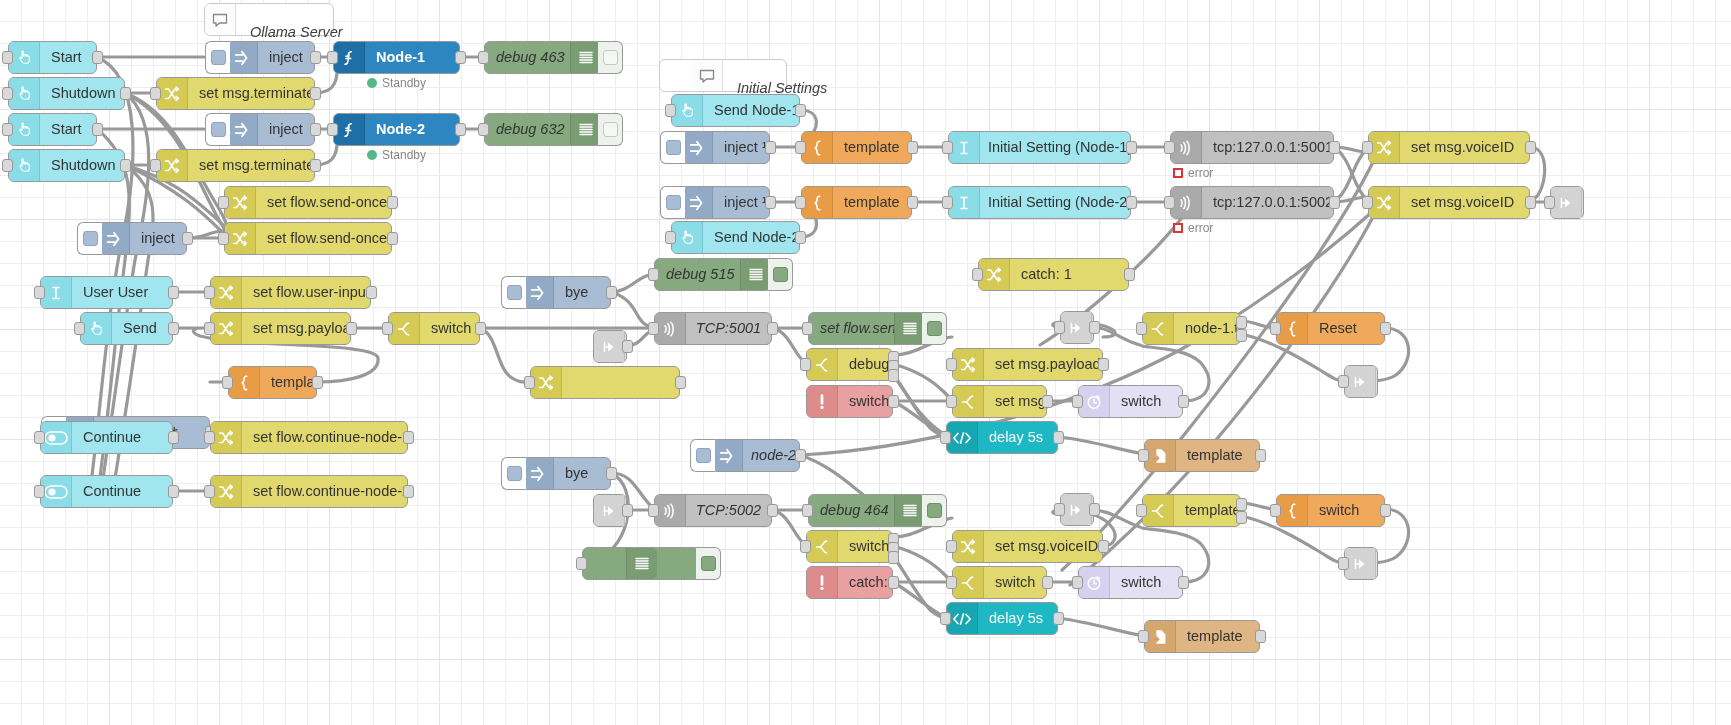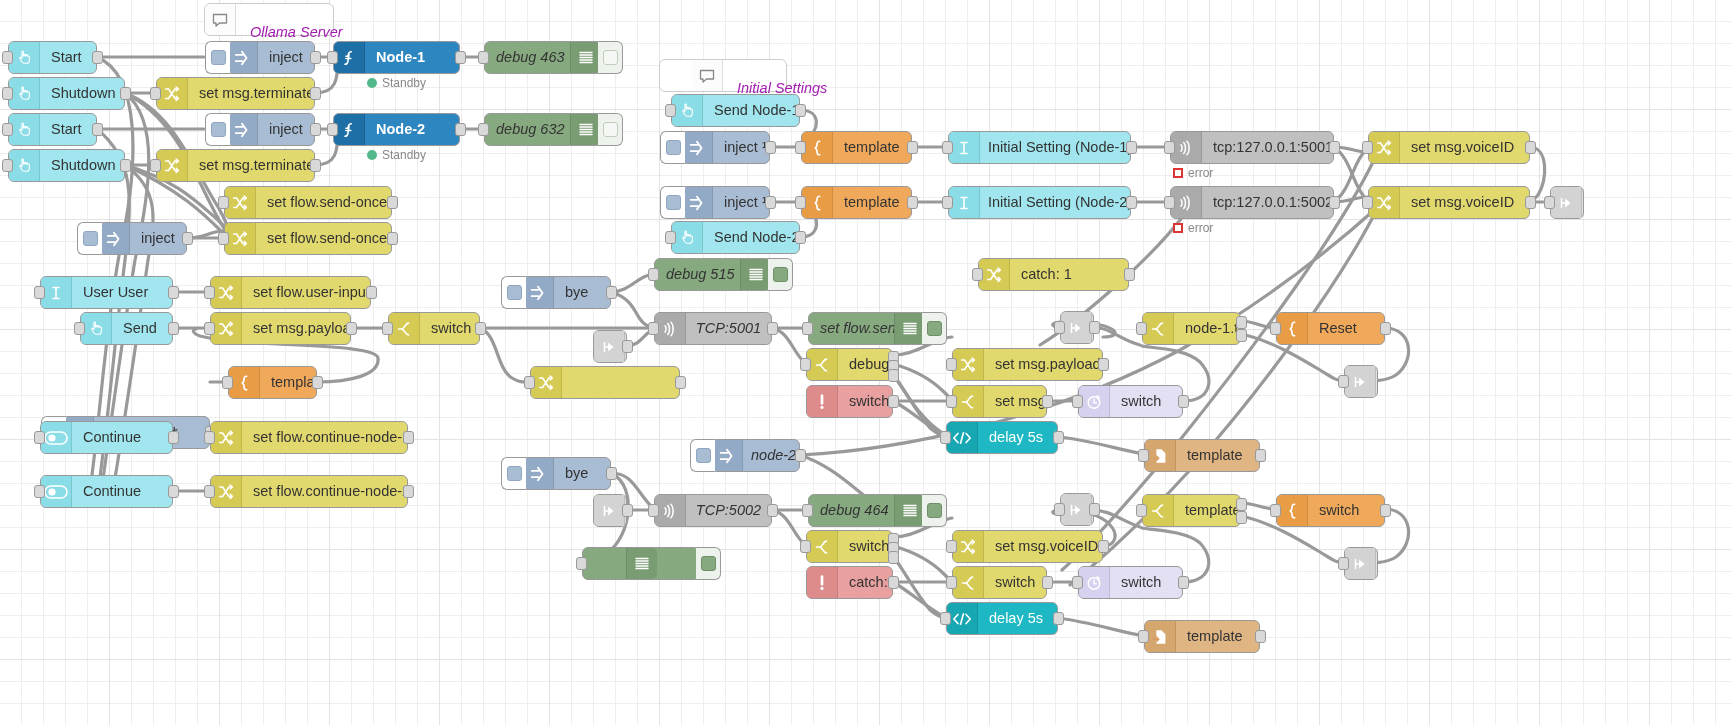--- a/index.html
+++ b/index.html
@@ -204,21 +204,21 @@
     width: 31px; flex: 0 0 31px; height: 100%;
     display: flex; align-items: center; justify-content: center;
     border-right: 1px solid #dddddd;
     background: #fcfcfc;
     border-radius: 5px 0 0 5px;
   }
   .comment .lbl {
     padding: 0 14px;
     font-size: 14.5px;
     font-style: italic;
-    color: #a21caf;
+    color: #404040;
     white-space: nowrap;
     margin-top: 24px;
   }
 
   svg.gly { display: block; }
   .ports-multi .port.out { margin-top: 0; }
 </style>
 </head>
 <body>
 

